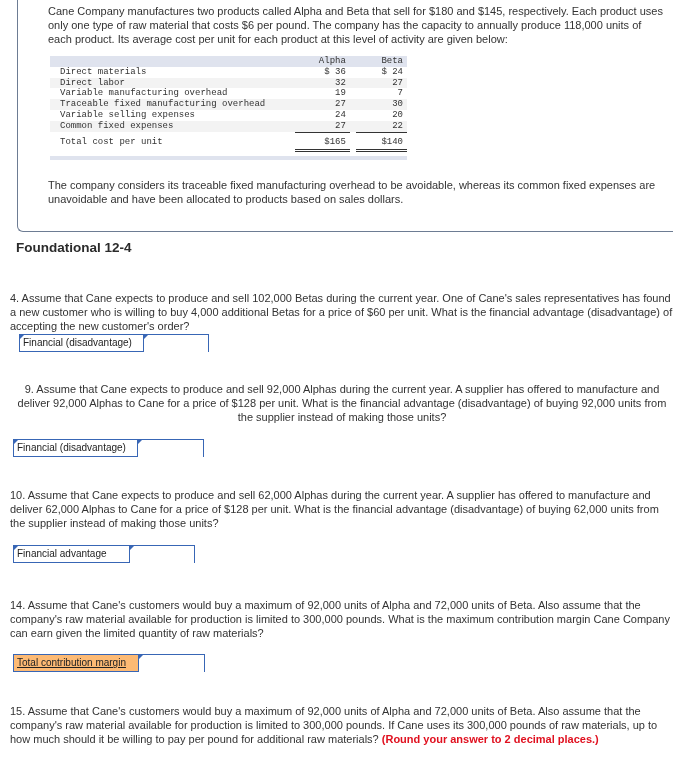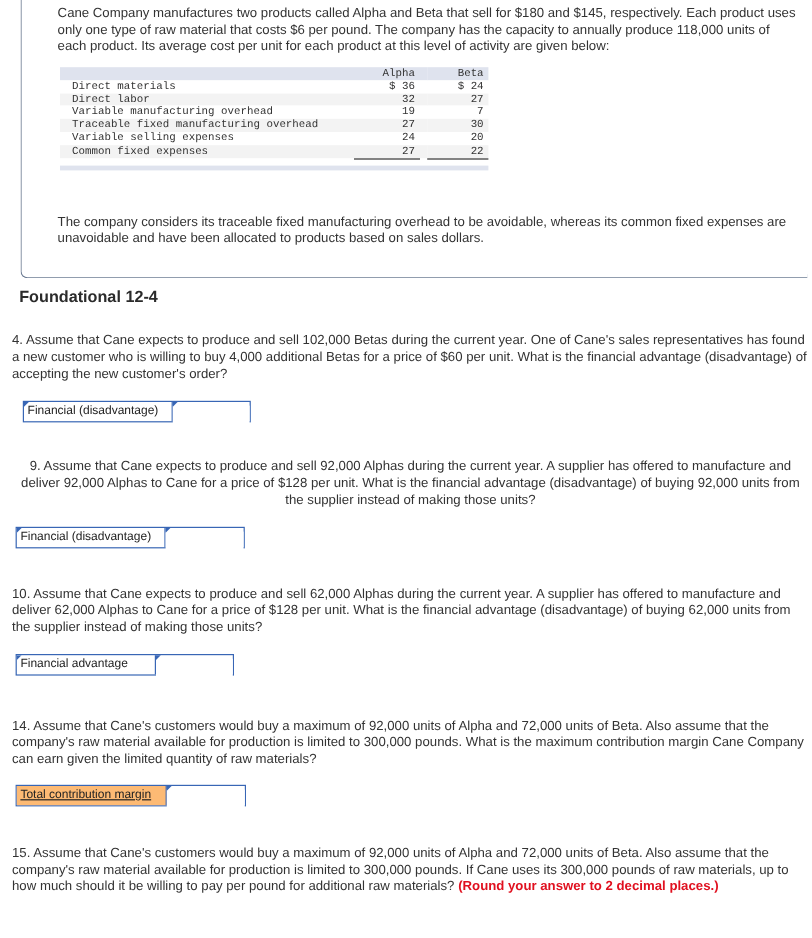--- a/index.html
+++ b/index.html
@@ -128,34 +128,40 @@
       <td class="num c1">24</td>
       <td class="gap-td"></td>
       <td class="num c2">20</td>
     </tr>
     <tr class="even">
       <td class="lbl">Common fixed expenses</td>
       <td class="num c1 ul">27</td>
       <td class="gap-td"></td>
       <td class="num c2 ul">22</td>
     </tr>
+    <tr class="odd total">
+      <td class="lbl">Total cost per unit</td>
+      <td class="num c1 dbl">$165</td>
+      <td class="gap-td"></td>
+      <td class="num c2 dbl">$140</td>
+    </tr>
     <tr>
           <td colspan="4" style="height:6px;background:#fff;"></td>
         </tr>
     <tr class="footbar">
           <td colspan="4"></td>
         </tr>
   </tbody>
     </table>
 
   <p class="intro-text2">The company considers its traceable fixed manufacturing overhead to be avoidable, whereas its common fixed expenses are unavoidable and have been allocated to products based on sales dollars.</p>
 
   <h2 class="section-title">Foundational 12-4</h2>
 
-  <p class="question" style="top:277px;">4. Assume that Cane expects to produce and sell 102,000 Betas during the current year. One of Cane's sales representatives has found a new customer who is willing to buy 4,000 additional Betas for a price of $60 per unit. What is the financial advantage (disadvantage) of accepting the new customer's order?</p>
+  <p class="question" style="top:291px;">4. Assume that Cane expects to produce and sell 102,000 Betas during the current year. One of Cane's sales representatives has found a new customer who is willing to buy 4,000 additional Betas for a price of $60 per unit. What is the financial advantage (disadvantage) of accepting the new customer's order?</p>
   <div class="answer-row" style="left:19px; top:334px; width:190px;">
     <div class="answer-label" style="width:124px;">
       <span class="corner"></span>
       <span>Financial (disadvantage)</span>
     </div>
     <div class="input-wrap" style="width:64px;">
       <span class="corner"></span>
       <input class="answer-input" style="width: 64px;" type="text" value="">
     </div>
   </div>

